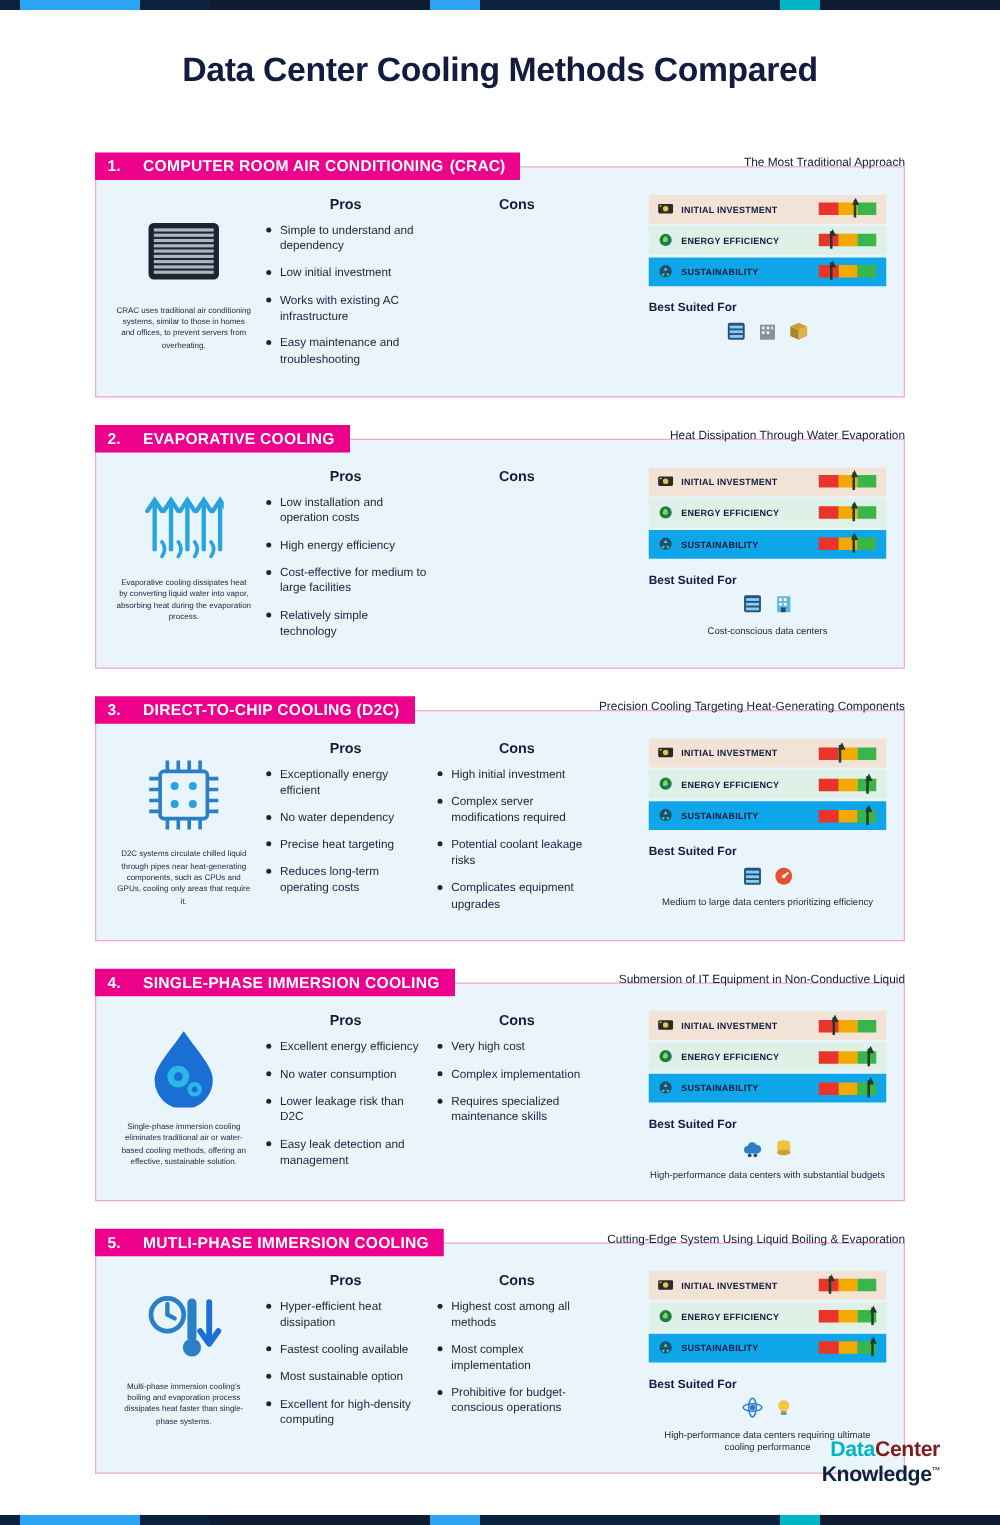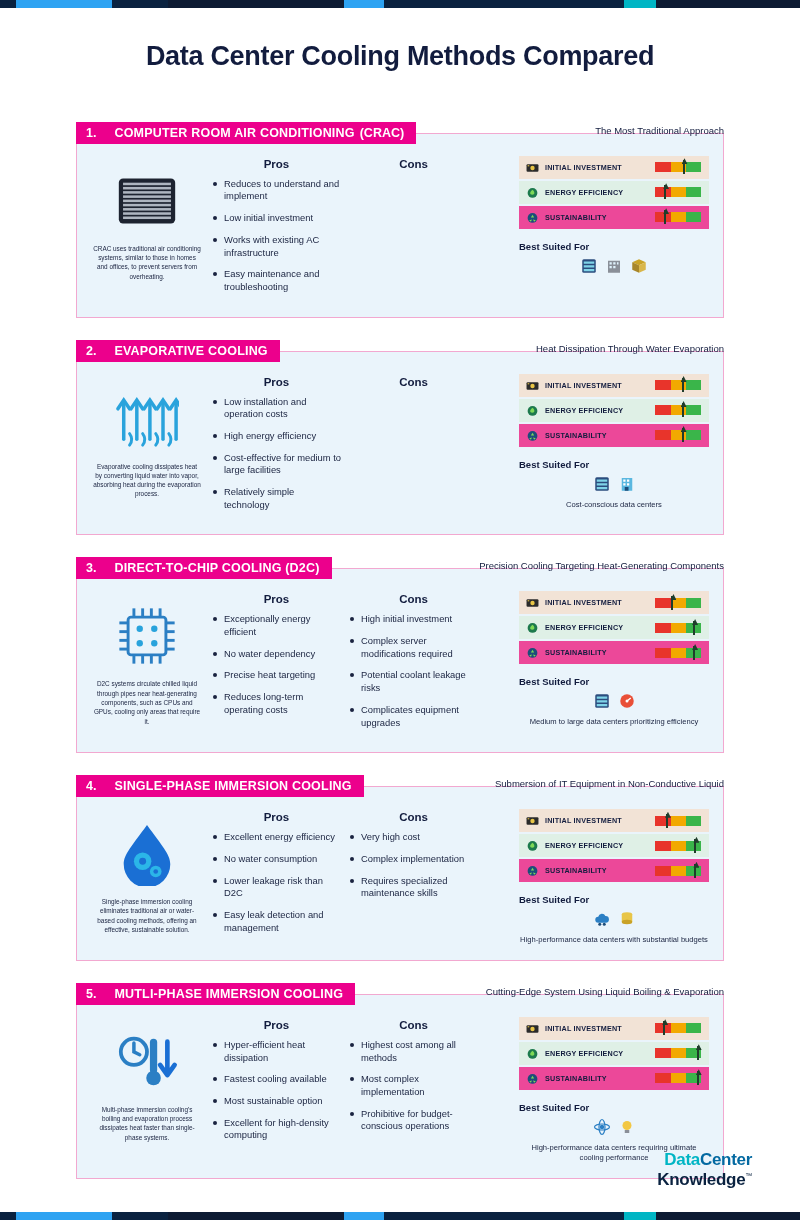--- a/index.html
+++ b/index.html
@@ -74,39 +74,39 @@
   }
 
   
   .rate-col { width: 190px; flex: 0 0 190px; margin-left: 32px; }
   .rate-row {
     display: flex; align-items: center;
     height: 23px; margin-bottom: 2px; padding: 0 8px 0 7px;
   }
   .rate-row.r1 { background: #f2e3d6; }
   .rate-row.r2 { background: #dff0e6; }
-  .rate-row.r3 { background: #ec4899; }
+  .rate-row.r3 { background: #0ea5e9; }
   .rate-label { font-size: 7.2px; font-weight: bold; letter-spacing: .2px; color: #121c3e; flex: 1 1 auto; margin-left: 6px; }
   .meter { position: relative; width: 46px; height: 10px; border-radius: 2px; overflow: visible; display: flex; }
   .meter .mseg { height: 100%; }
   .meter .mark { position: absolute; top: -2px; width: 0; height: 14px; border-left: 2px solid #1f3d2b; }
   .meter .mark::after{
     content:""; position:absolute; left:-3px; top:-2px; width:6px; height:6px;
     background:#1f3d2b; clip-path: polygon(50% 0,100% 100%,0 100%);
   }
   .ricon { width: 13px; height: 13px; flex: 0 0 13px; }
 
   .best-title { text-align: left; font-size: 9.5px; font-weight: bold; margin-top: 12px; color: #121c3e; }
   .best-icons { display: flex; justify-content: center; gap: 7px; margin: 6px 0 4px; height: 20px; align-items: center; }
   .best-text { text-align: center; font-size: 7.6px; line-height: 1.4; color: #1a2340; }
 
   
   .footer { position: absolute; right: 48px; bottom: 30px; text-align: right; }
   .logo-l1 { font-size: 17px; font-weight: bold; color: #00b5c4; letter-spacing: -0.3px; }
-  .logo-l1 .b { color: #0369a1; }
+  .logo-l1 .b { color: #7f1d1d; }
   .logo-l2 { font-size: 17px; font-weight: bold; color: #0a2240; letter-spacing: -0.3px; }
   .logo-l2 .tm { font-size: 7px; vertical-align: super; font-weight: normal; }
 </style>
 </head>
 <body>
 
 <div class="ribbon top" id="ribbon-top">
     <div class="seg" style="background: rgb(10, 34, 64); width: 2%;"></div>
     <div class="seg" style="background: rgb(46, 163, 242); width: 12%;"></div>
     <div class="seg" style="background: rgb(10, 34, 64); width: 7%;"></div>
@@ -146,21 +146,21 @@
                 <rect x="5" y="31" width="34" height="1.8"></rect>
               </g>
             </svg>
           </div>
           <div class="illus-cap">CRAC uses traditional air conditioning systems, similar to those in homes and offices, to prevent servers from overheating.</div>
         </div>
         <div class="pc">
           <div class="pc-col">
             <div class="pc-title">Pros</div>
             <ul>
-              <li>Reduces to understand and implement</li>
+              <li>Simple to understand and dependency</li>
               <li>Low initial investment</li>
               <li>Works with existing AC infrastructure</li>
               <li>Easy maintenance and troubleshooting</li>
             </ul>
           </div>
           <div class="pc-col">
             <div class="pc-title">Cons</div>
           </div>
         </div>
         <div class="rate-col">

